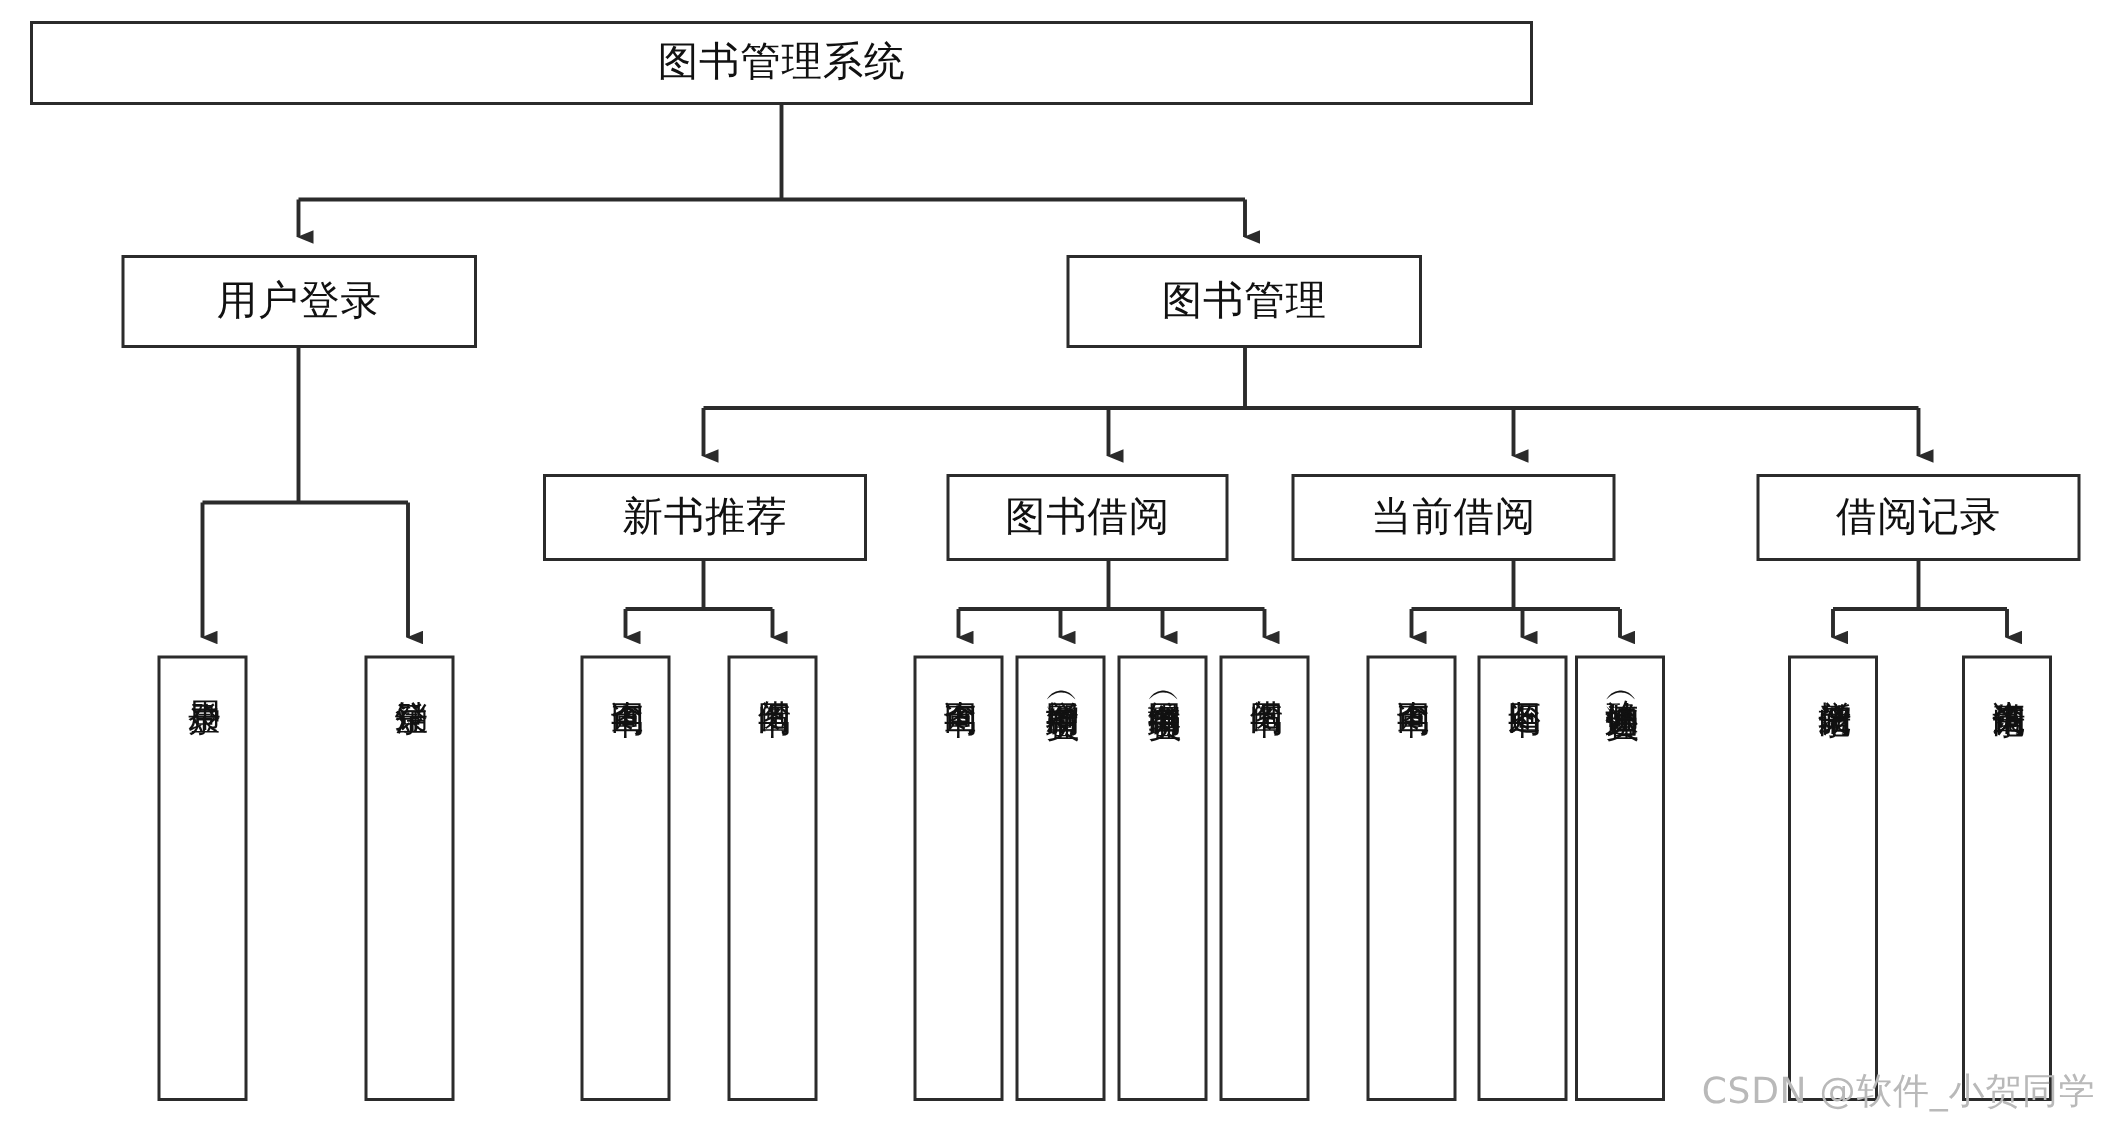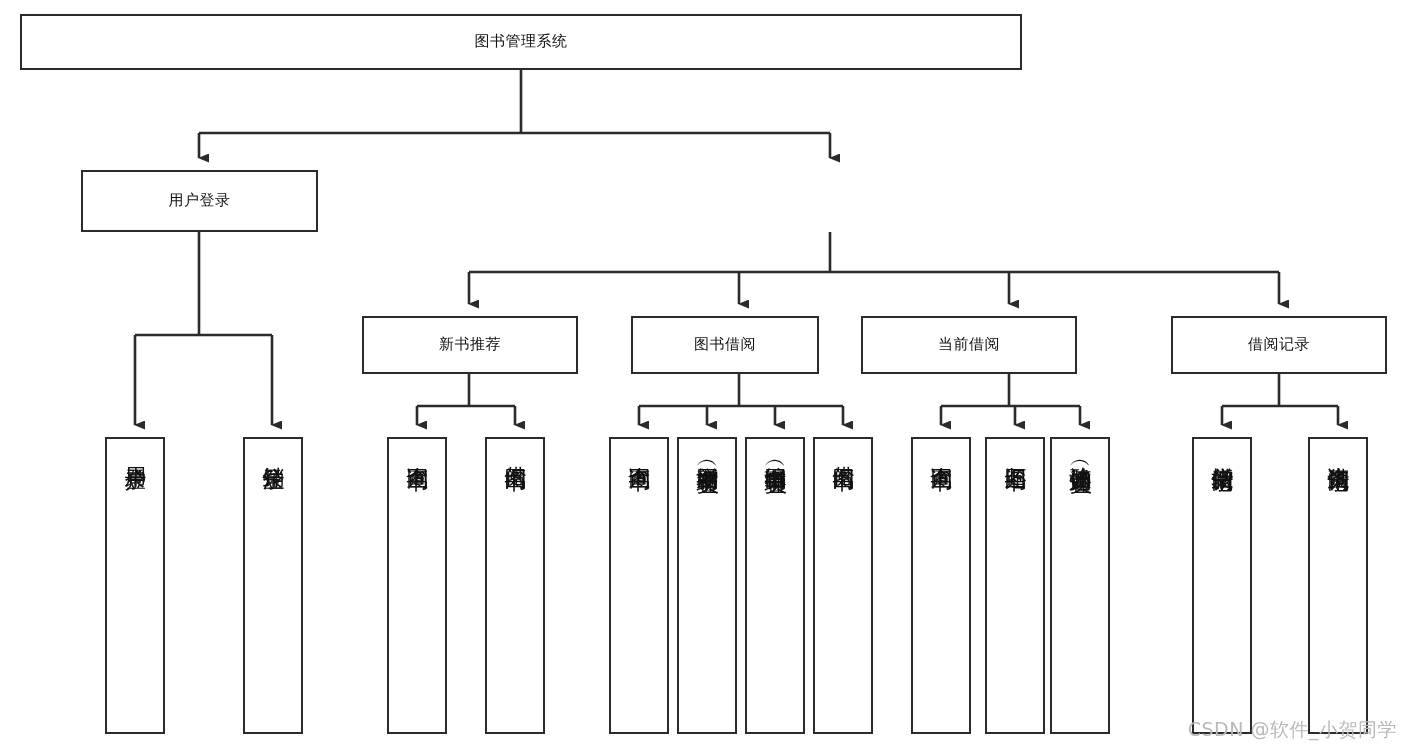--- a/index.html
+++ b/index.html
@@ -29,21 +29,21 @@
     position: absolute;
     box-sizing: border-box;
     border: 2.5px solid #2b2b2b;
     background: #ffffff;
     display: flex;
     align-items: center;
     justify-content: center;
     color: #111111;
   }
   .node .label {
-    font-size: 15px;
+    font-size: 27px;
     line-height: 1.18;
     letter-spacing: 0.5px;
     white-space: pre;
   }
   .node.leaf {
     align-items: flex-start;
     justify-content: center;
     padding-top: 10px;
   }
   .node.leaf .label {
@@ -51,21 +51,21 @@
     text-orientation: upright;
     font-size: 22px;
     line-height: 1.22;
     letter-spacing: 1px;
     white-space: pre;
   }
   .watermark {
     position: absolute;
     right: 8px;
     bottom: 4px;
-    font-size: 19px;
+    font-size: 24px;
     color: #b9b9b9;
     letter-spacing: 0.5px;
     user-select: none;
   }
 </style>
 </head>
 <body>
 
 <div id="diagram-root">
 
@@ -120,20 +120,23 @@
     </g>
   </svg>
 
   <div class="node" style="left: 20px; top: 14px; width: 1002px; height: 56px;">
     <span class="label">图书管理系统</span>
   </div>
 
   <div class="node" style="left: 81px; top: 170px; width: 237px; height: 62px;">
     <span class="label">用户登录</span>
   </div>
+  <div class="node" style="left: 711px; top: 170px; width: 237px; height: 62px;">
+    <span class="label">图书管理</span>
+  </div>
 
   <div class="node" style="left: 362px; top: 316px; width: 216px; height: 58px;">
     <span class="label">新书推荐</span>
   </div>
   <div class="node" style="left: 631px; top: 316px; width: 188px; height: 58px;">
     <span class="label">图书借阅</span>
   </div>
   <div class="node" style="left: 861px; top: 316px; width: 216px; height: 58px;">
     <span class="label">当前借阅</span>
   </div>

